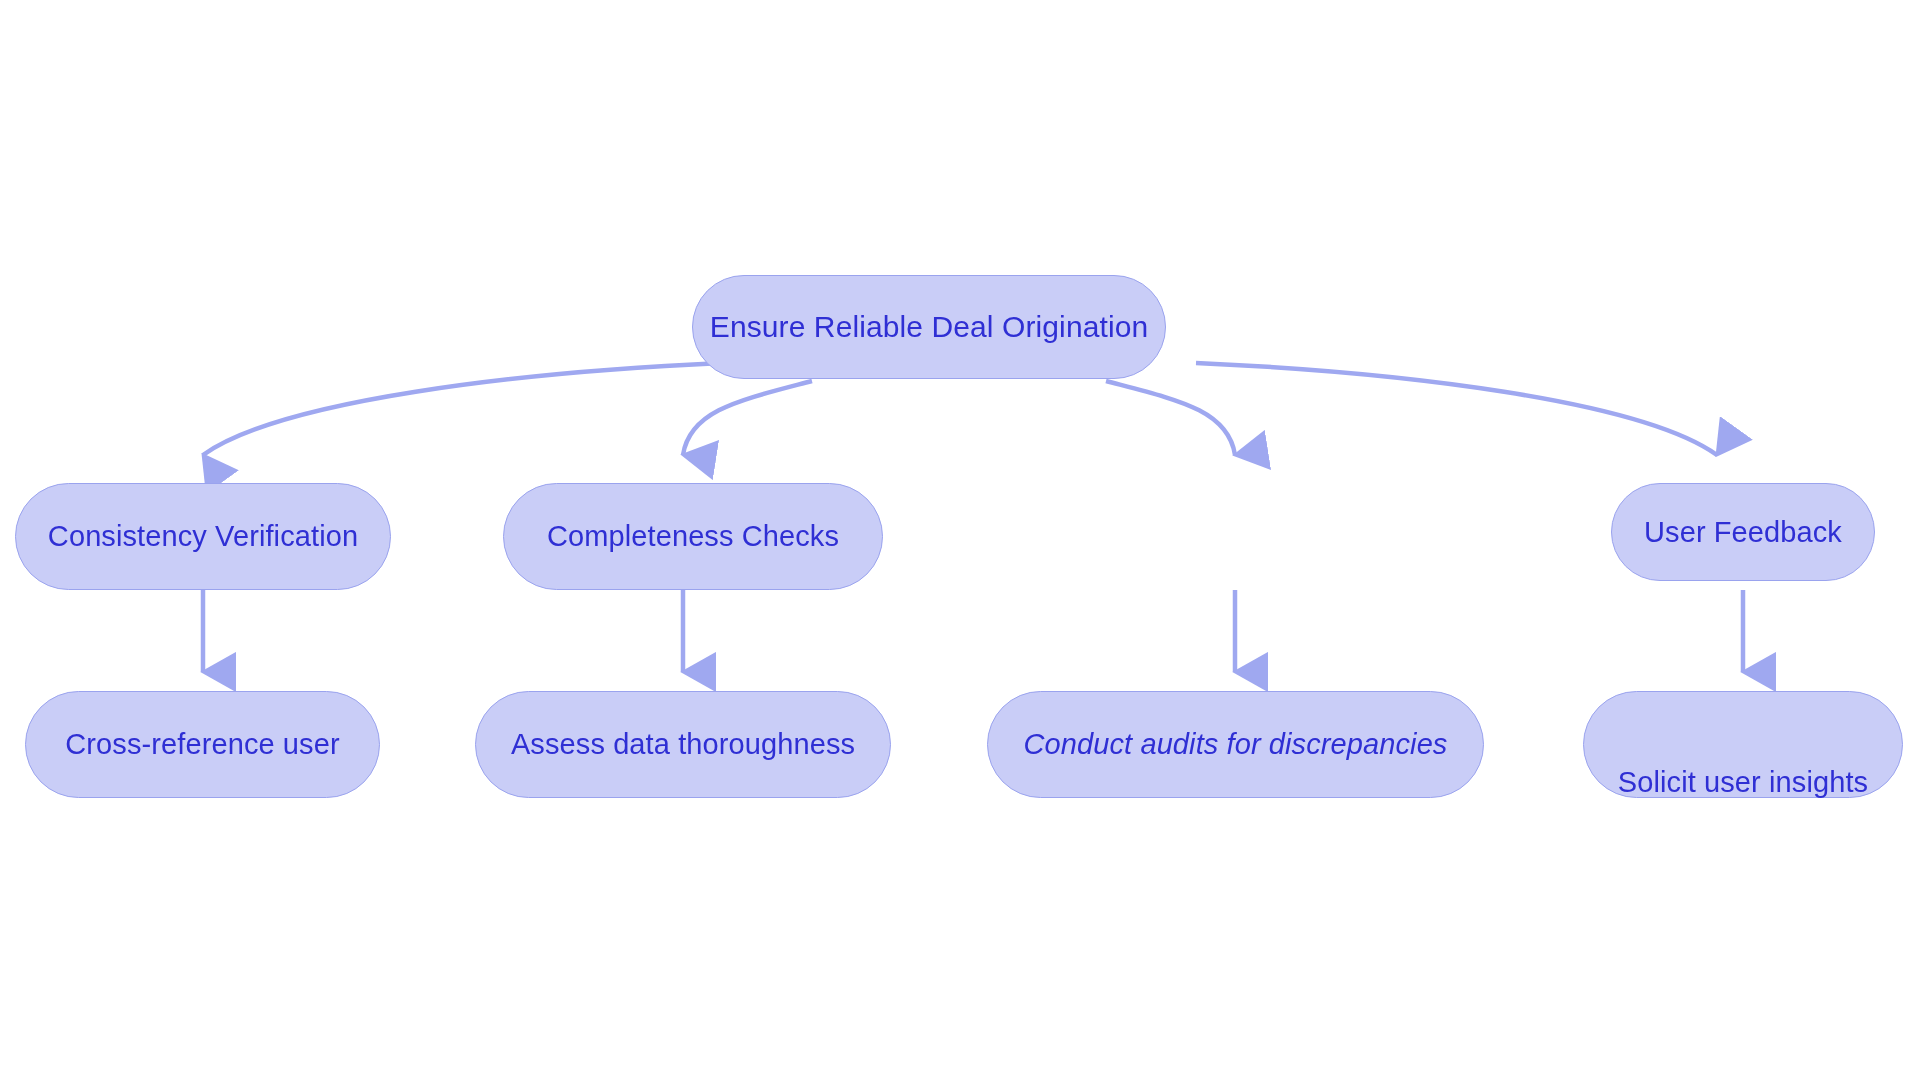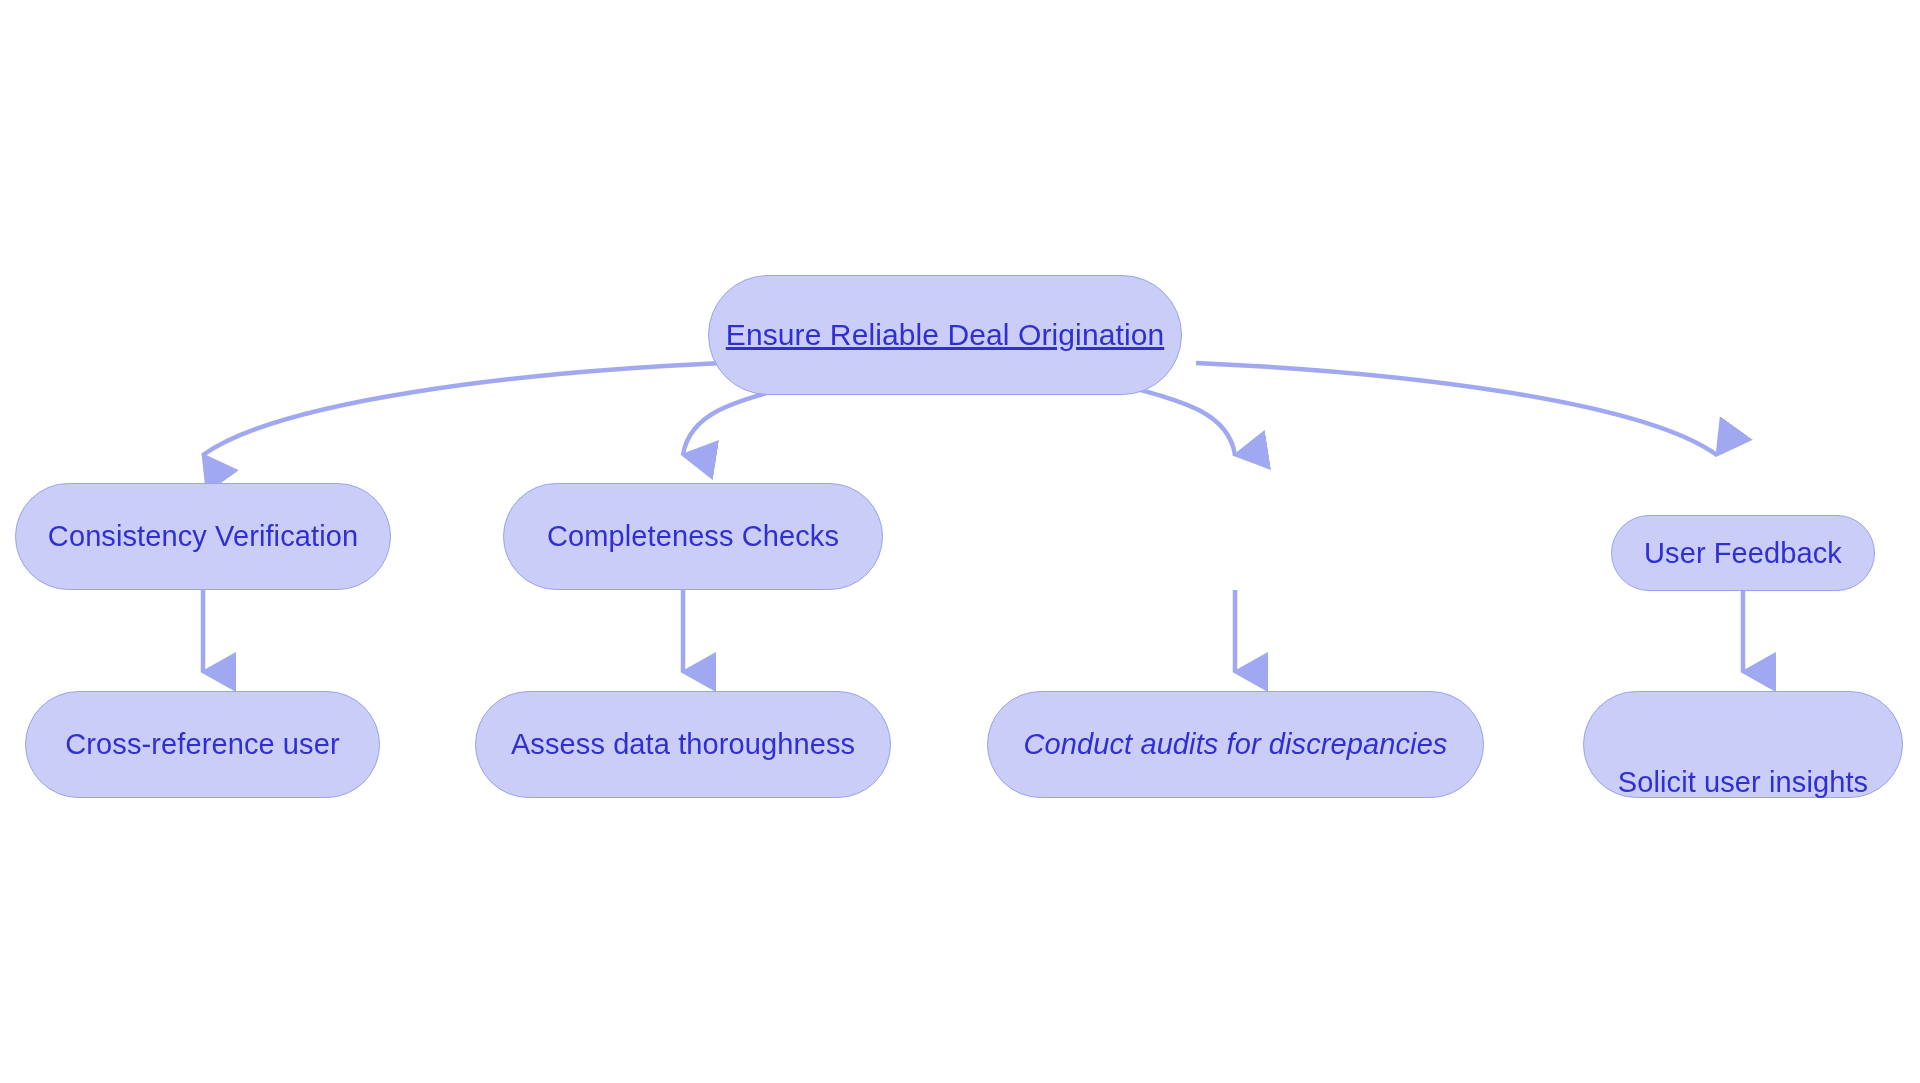--- a/index.html
+++ b/index.html
@@ -73,34 +73,34 @@
 
     <path d="M 203,590 L 203,672" fill="none" stroke="#9fa8f0" stroke-width="4.5" marker-end="url(#arrowhead)"></path>
 
     <path d="M 683,590 L 683,672" fill="none" stroke="#9fa8f0" stroke-width="4.5" marker-end="url(#arrowhead)"></path>
 
     <path d="M 1235,590 L 1235,672" fill="none" stroke="#9fa8f0" stroke-width="4.5" marker-end="url(#arrowhead)"></path>
 
     <path d="M 1743,590 L 1743,672" fill="none" stroke="#9fa8f0" stroke-width="4.5" marker-end="url(#arrowhead)"></path>
   </svg>
 
-  <div class="node root" style="left:708px; top:275px; width:474px; height:120px;text-decoration:underline;">
+  <div class="node root" style="left:692px; top:275px; width:474px; height:104px;">
     <span class="node-label">Ensure Reliable Deal Origination</span>
   </div>
 
   <div class="node" style="left:15px; top:483px; width:376px; height:107px;">
     <span class="node-label">Consistency Verification</span>
   </div>
 
   <div class="node" style="left:503px; top:483px; width:380px; height:107px;">
     <span class="node-label">Completeness Checks</span>
   </div>
 
 
-  <div class="node" style="left:1611px; top:483px; width:264px; height:76px;margin-top:32px;">
+  <div class="node" style="left:1611px; top:483px; width:264px; height:98px;">
     <span class="node-label">User Feedback</span>
   </div>
 
   <div class="node" style="left:25px; top:691px; width:355px; height:107px;">
     <span class="node-label">Cross-reference user</span>
   </div>
 
   <div class="node" style="left:475px; top:691px; width:416px; height:107px;text-align:center;">
     <span class="node-label">Assess data thoroughness</span>
   </div>

